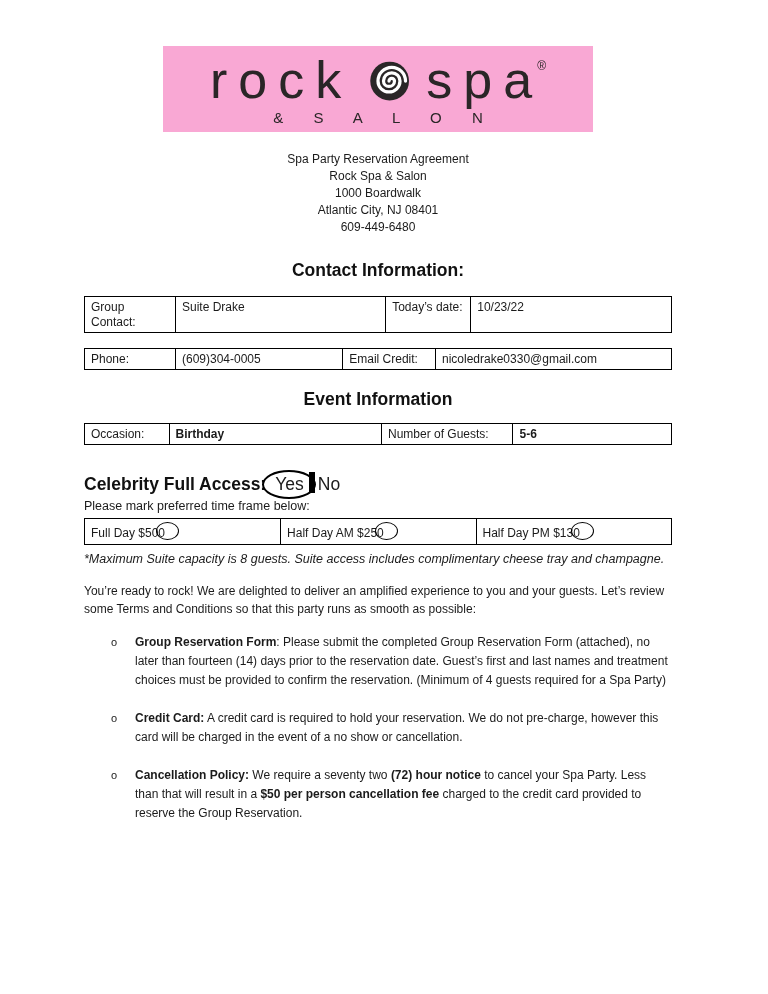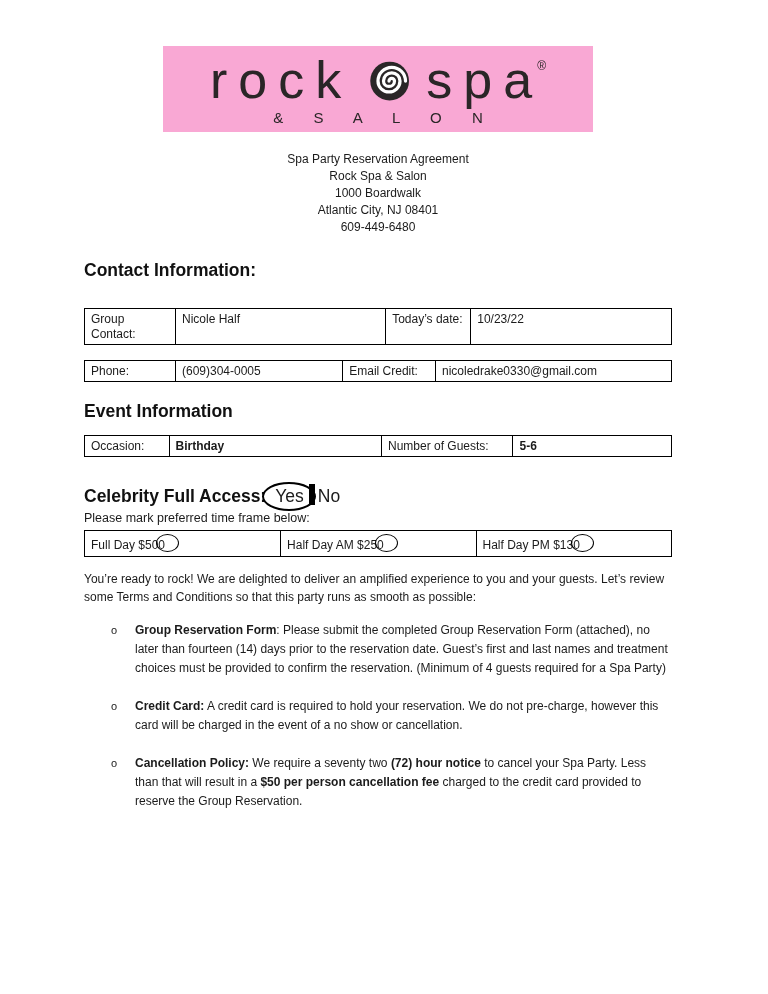--- a/index.html
+++ b/index.html
@@ -15,28 +15,28 @@
   .logo-main{display:flex;align-items:center;justify-content:center;gap:12px;}
   .logo-word{font-size:52px;font-weight:300;letter-spacing:11px;color:#2a2627;line-height:1;}
   .logo-swirl{width:50px;height:50px;flex:none;margin-top:2px;}
   .logo-reg{font-size:12px;color:#2a2627;vertical-align:28px;letter-spacing:0;margin-left:-6px;}
   .logo-sub{margin-top:3px;font-size:15px;letter-spacing:13px;color:#2a2627;padding-left:13px;}
 
   
   .doc-header{text-align:center;margin-top:19px;font-size:12px;line-height:17px;}
 
   
-  .section-heading{font-size:17.5px;font-weight:bold;color:#111;margin:0;}
+  .section-heading{font-size:17.5px;font-weight:bold;color:#111;margin:0;text-align:center;}
   .h-contact{margin-top:24px;}
   .h-event{margin-top:19px;}
 
   
   table{width:100%;border-collapse:collapse;table-layout:fixed;font-size:12px;}
   td{border:1.6px solid #000;padding:2.5px 6px;vertical-align:top;line-height:15px;overflow:hidden;}
-  .t-contact1{margin-top:27px;}
+  .t-contact1{margin-top:15px;}
   .t-contact2{margin-top:15px;}
   .t-event1{margin-top:13px;}
   .t-event2{margin-top:24px;}
   .bold{font-weight:bold;}
 
   
   .suite-heading{margin-top:27px;font-size:17.5px;}
   .suite-heading .title{font-weight:bold;color:#111;}
   .yes-option{position:relative;display:inline-block;margin-left:9px;}
   .yes-ellipse{position:absolute;left:-13px;top:-4px;width:50px;height:25px;
@@ -88,21 +88,21 @@
   <table class="t-contact1">
     <colgroup>
         <col style="width:15.5%">
         <col style="width:35.8%">
         <col style="width:14.5%">
         <col style="width:34.2%">
       </colgroup>
     <tbody>
         <tr>
       <td>Group Contact:</td>
-      <td>Nicole Half</td>
+      <td>Suite Drake</td>
       <td>Today’s date:</td>
       <td>10/23/22</td>
     </tr>
   </tbody>
     </table>
 
   <table class="t-contact2">
     <colgroup>
         <col style="width:15.5%">
         <col style="width:28.5%">
@@ -152,20 +152,21 @@
       </colgroup>
     <tbody>
         <tr>
       <td><span>Full Day $500</span><span class="circle-mark"></span></td>
       <td><span>Half Day AM $250</span><span class="circle-mark"></span></td>
       <td><span>Half Day PM $130</span><span class="circle-mark"></span></td>
     </tr>
   </tbody>
     </table>
 
+  <div class="note">*Maximum Suite capacity is 8 guests. Suite access includes complimentary cheese tray and champagne.</div>
 
   <div class="intro">You’re ready to rock! We are delighted to deliver an amplified experience to you and your guests. Let’s review some Terms and Conditions so that this party runs as smooth as possible:</div>
 
   <ul class="terms">
     <li>
       <span class="bullet-marker">o</span>
       <div class="bullet-text"><span style="font-weight: bold;">Group Reservation Form</span><span>: Please submit the completed Group Reservation Form (attached), no later than fourteen (14) days prior to the reservation date.  Guest’s first and last names and treatment choices must be provided to confirm the reservation.  (Minimum of 4 guests required for a Spa Party)</span></div>
     </li>
     <li>
       <span class="bullet-marker">o</span>

